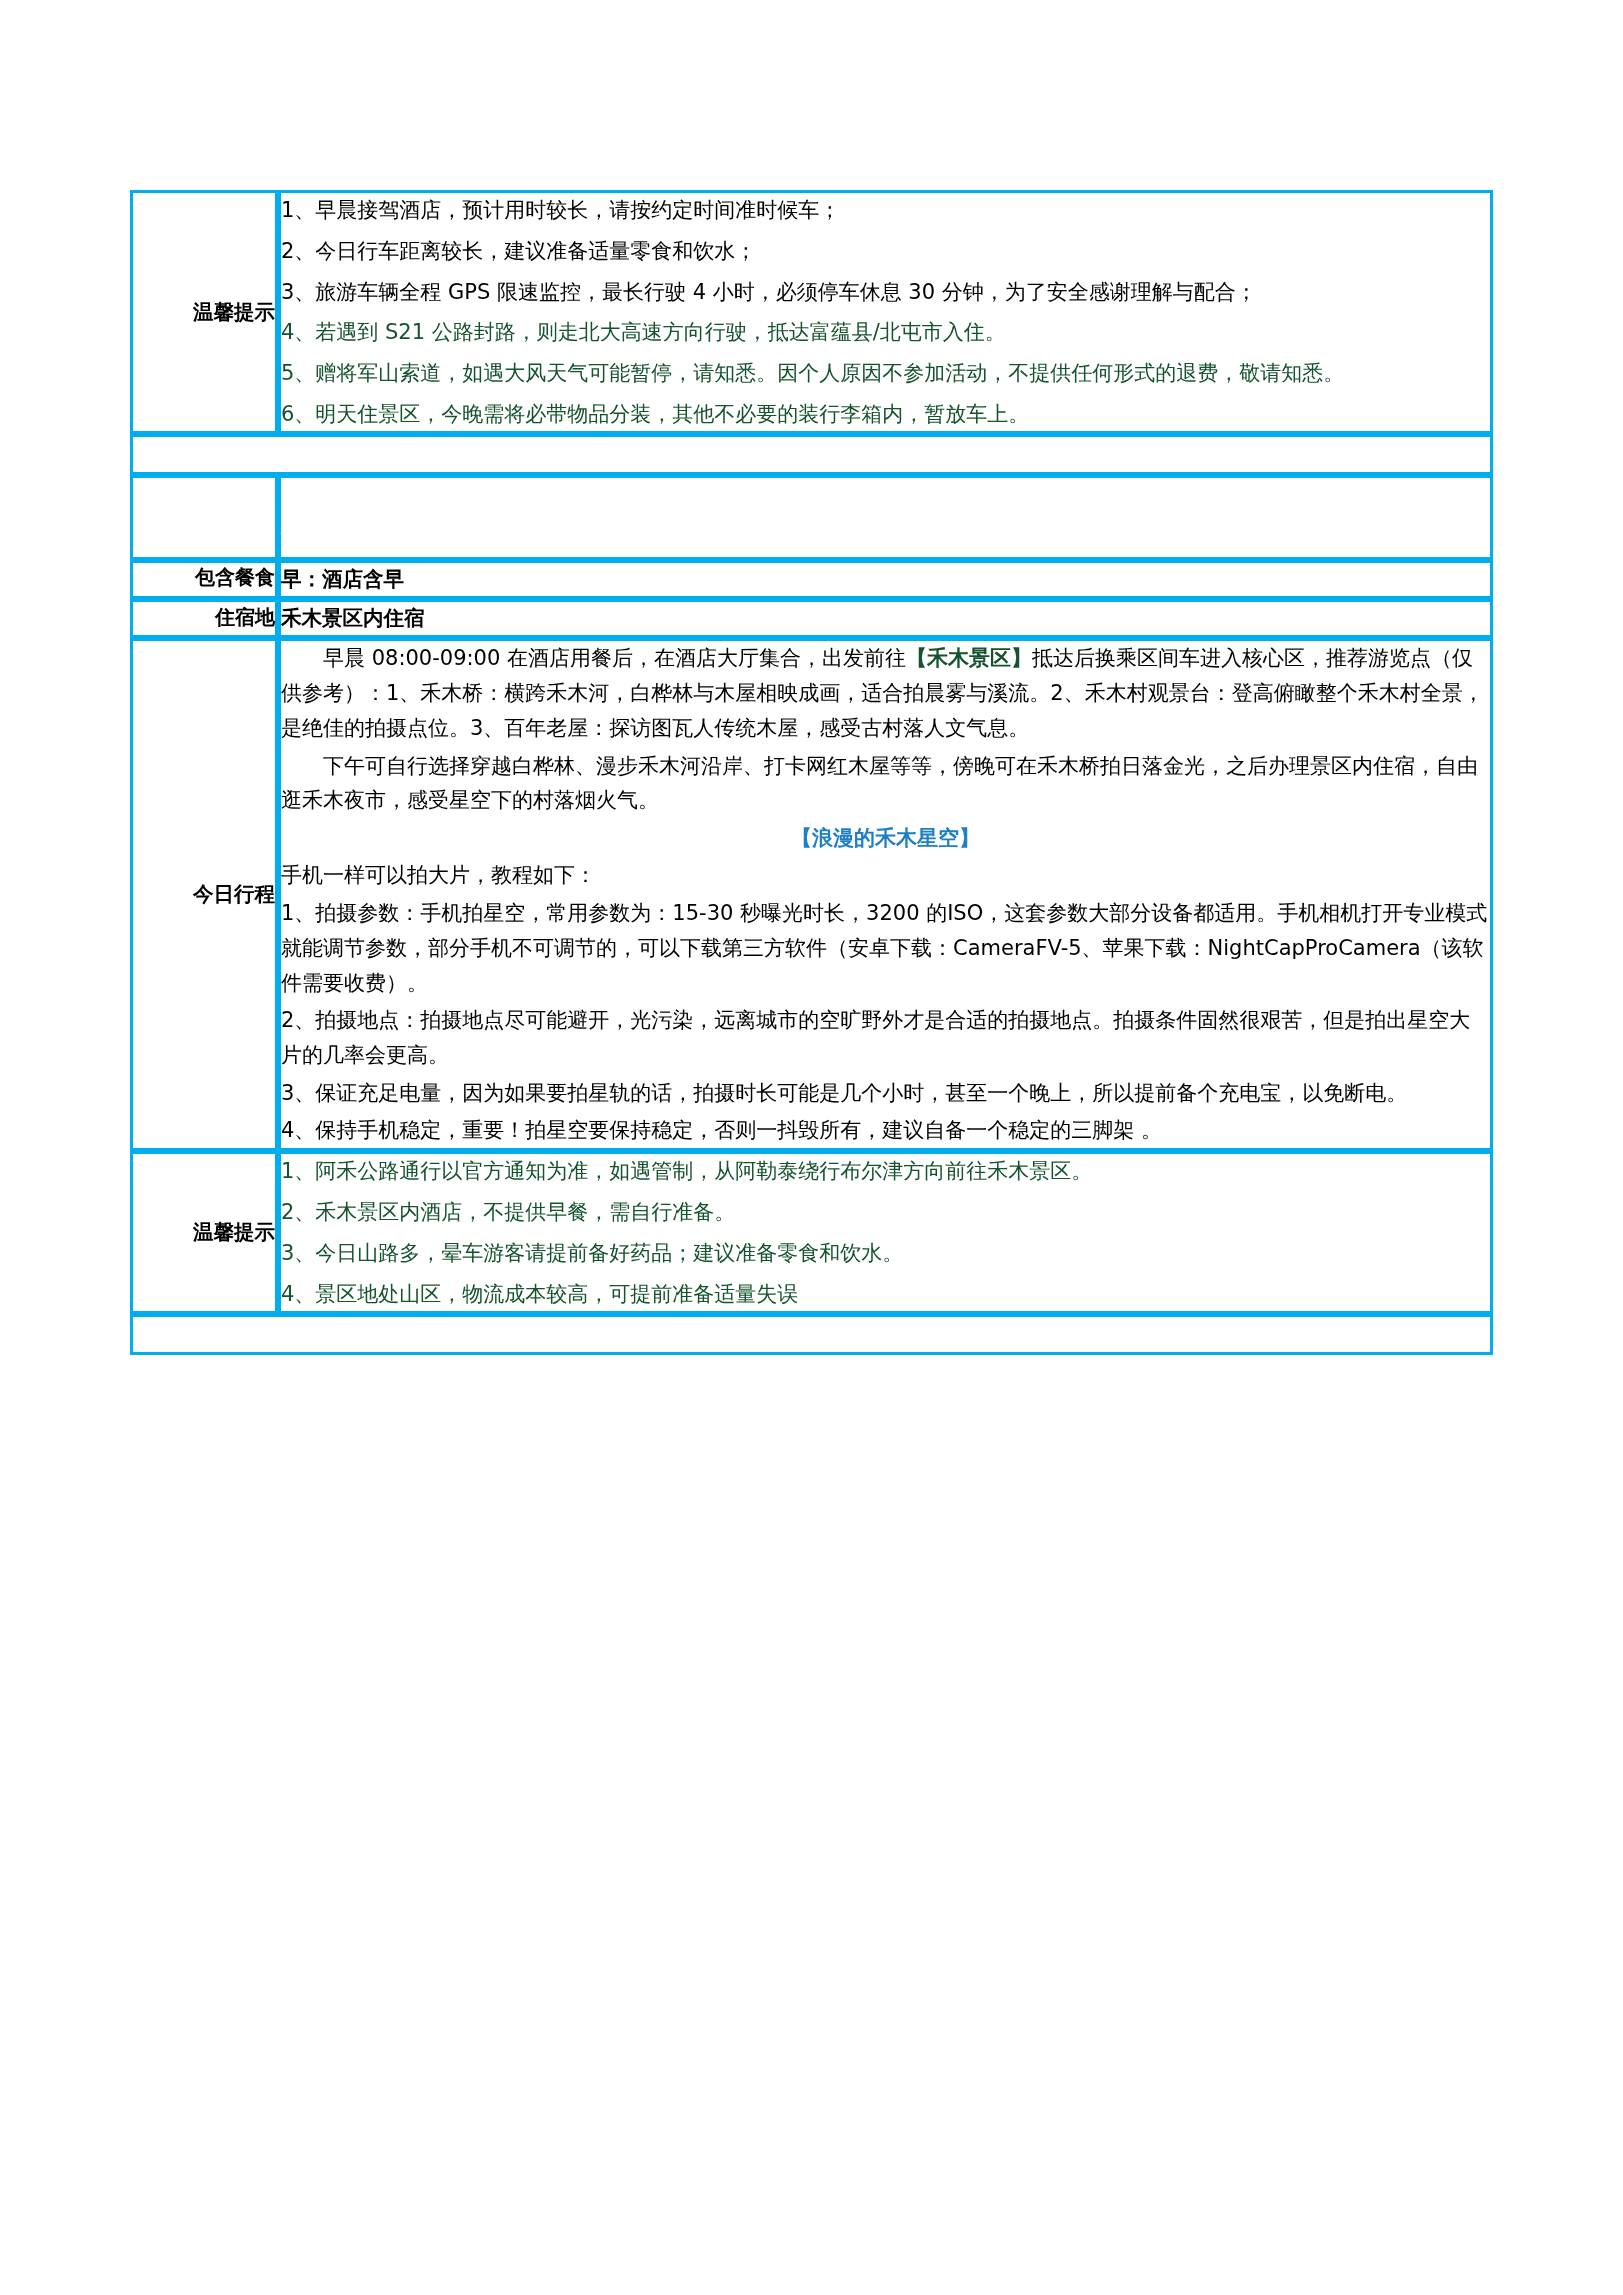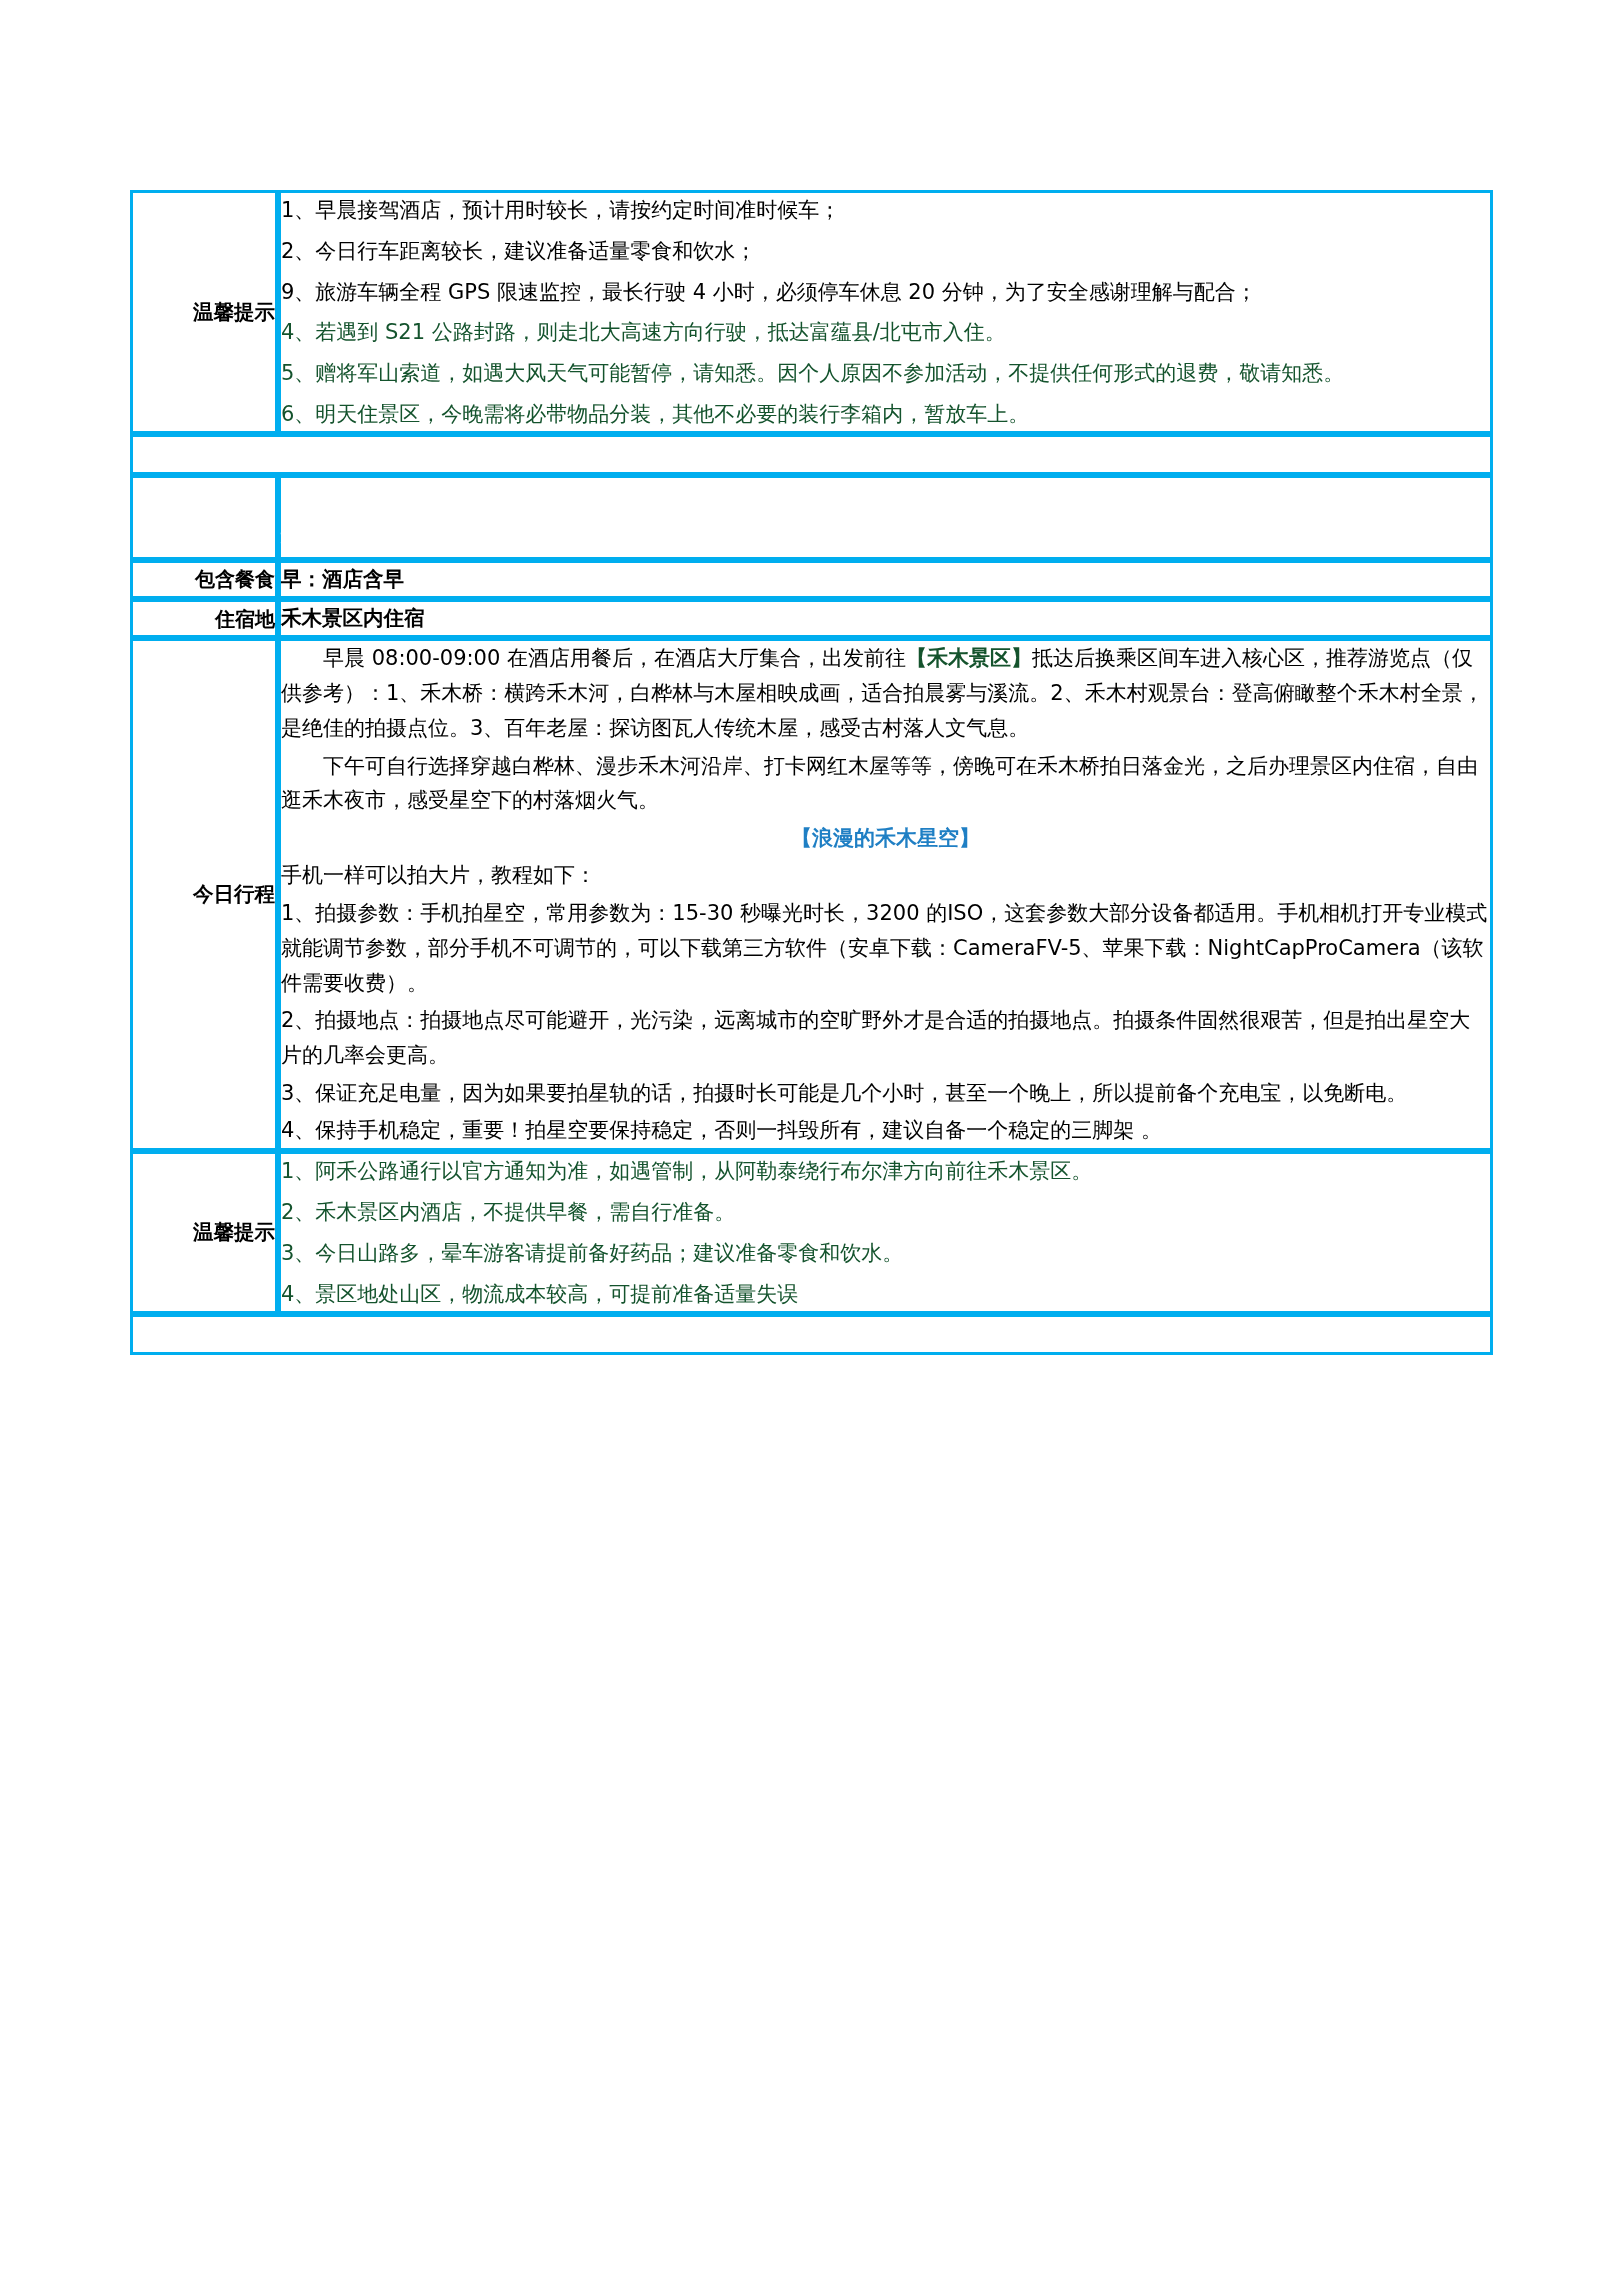--- a/index.html
+++ b/index.html
@@ -89,20 +89,21 @@
     height: 35px;
   }
 
   .meal-cnt, .stay-cnt {
     font-weight: bold;
     font-size: 20.5px;
     padding: 8.2px 13.6px;
   }
   .meal-lbl, .stay-lbl {
     font-size: 20px;
+    font-family: Liberation Mono, monospace;
   }
 
   .blue-head {
     color: #1F7FC4;
     font-weight: bold;
     text-align: center;
   }
 
   .tips-list p { margin: 0 0 6.8px 0; }
 
@@ -119,21 +120,21 @@
 <div class="page">
 
   <table class="doc-table">
     <tbody>
 
       <tr>
         <td class="lbl">温馨提示</td>
         <td class="cnt tips-list">
           <p>1、早晨接驾酒店，预计用时较长，请按约定时间准时候车；</p>
           <p>2、今日行车距离较长，建议准备适量零食和饮水；</p>
-          <p>9、旅游车辆全程 GPS 限速监控，最长行驶 4 小时，必须停车休息 20 分钟，为了安全感谢理解与配合；</p>
+          <p>3、旅游车辆全程 GPS 限速监控，最长行驶 4 小时，必须停车休息 30 分钟，为了安全感谢理解与配合；</p>
           <p class="red">4、若遇到 S21 公路封路，则走北大高速方向行驶，抵达富蕴县/北屯市入住。</p>
           <p class="red">5、赠将军山索道，如遇大风天气可能暂停，请知悉。因个人原因不参加活动，不提供任何形式的退费，敬请知悉。</p>
           <p class="red">6、明天住景区，今晚需将必带物品分装，其他不必要的装行李箱内，暂放车上。</p>
         </td>
       </tr>
 
       <tr>
         <td class="spacer-cell" colspan="2"></td>
       </tr>
 

